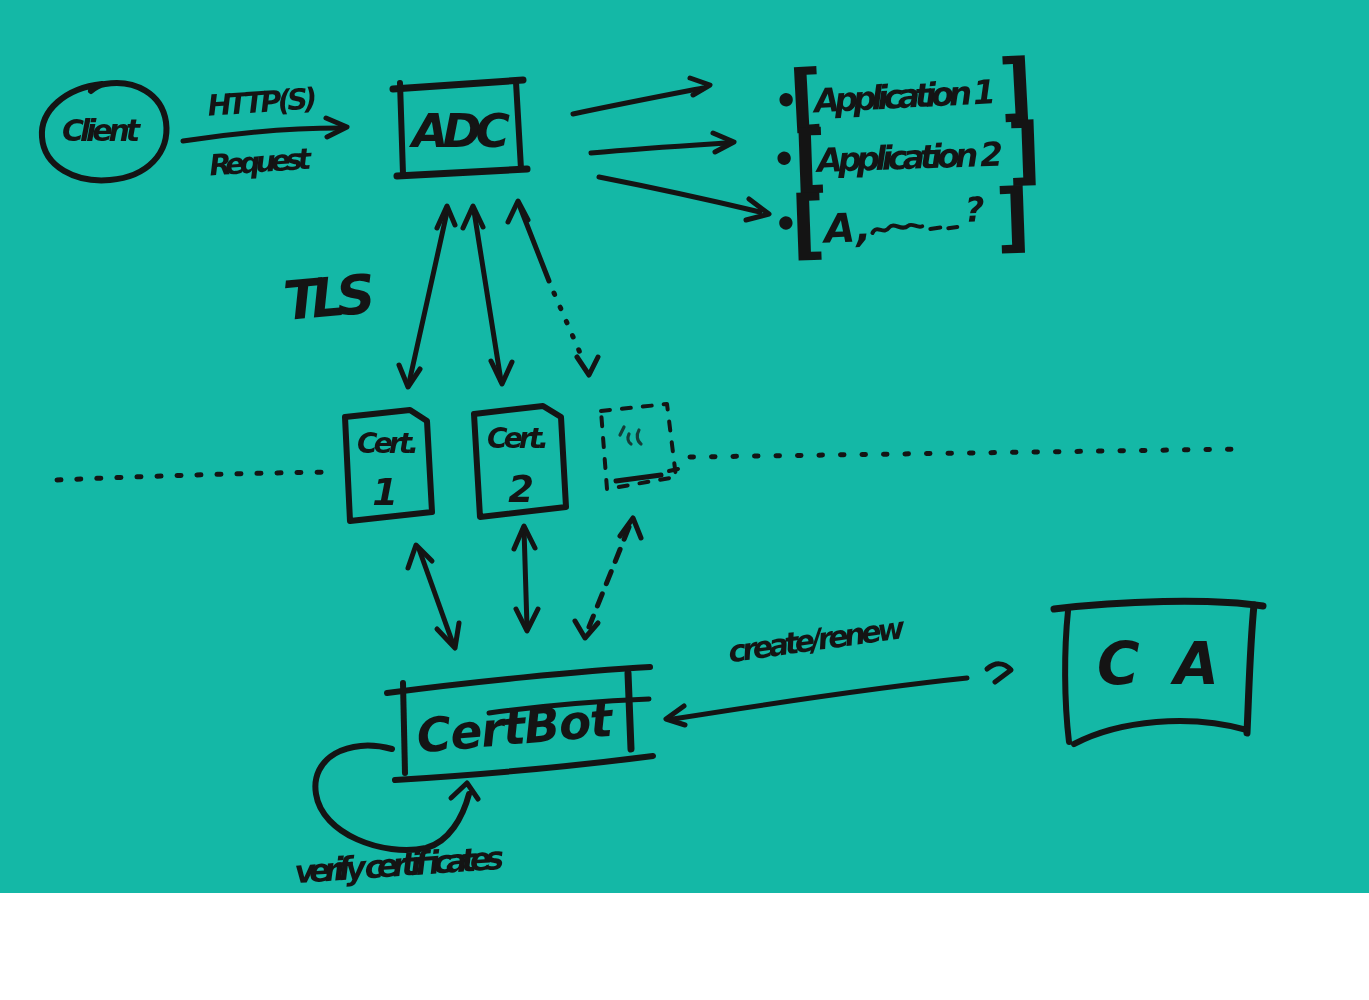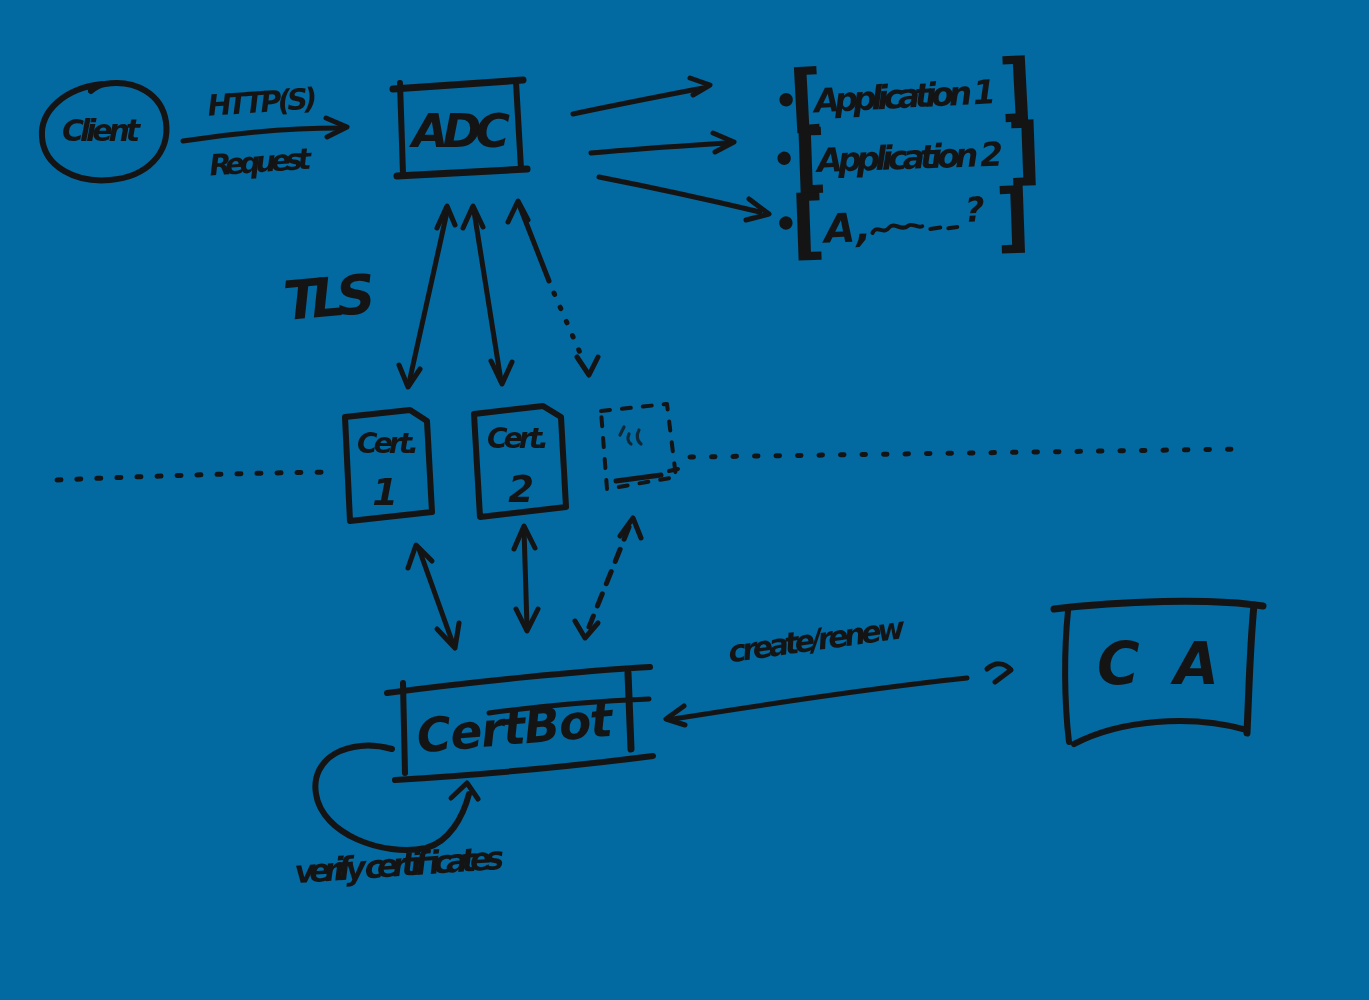--- a/index.html
+++ b/index.html
@@ -4,21 +4,21 @@
 <style>
   html, body {
     margin: 0;
     padding: 0;
     background: #ffffff;
     width: 1369px;
     height: 1000px;
     overflow: hidden;
     font-family: "DejaVu Sans", sans-serif;
   }
-  .stage { position: relative; width: 1369px; height: 1000px; background: #0369a1; }
+  .stage { position: relative; width: 1369px; height: 893px; background: #14b8a6; }
   svg { display: block; }
   .ink  { fill: none; stroke: #141414; stroke-linecap: round; stroke-linejoin: round; }
   .w7 { stroke-width: 7; }
   .w6 { stroke-width: 6; }
   .w5 { stroke-width: 5; }
   .w4 { stroke-width: 4; }
   .w3 { stroke-width: 3.2; }
   .hw {
     fill: #141414; stroke: none;
     font-family: "DejaVu Sans", sans-serif;

